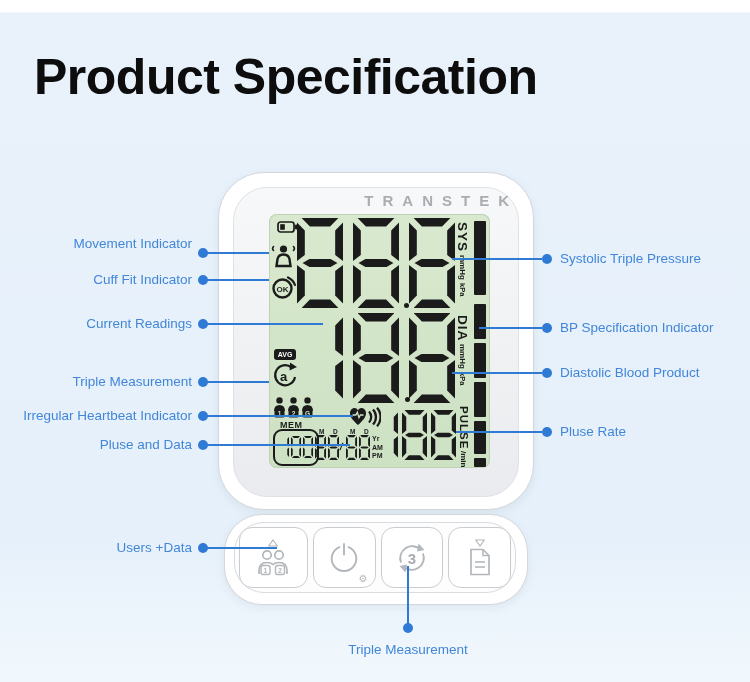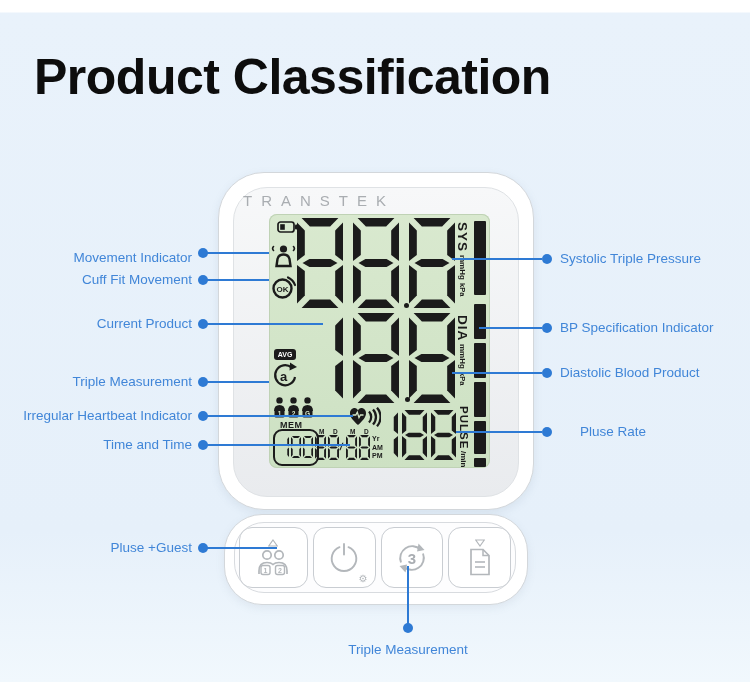--- a/index.html
+++ b/index.html
@@ -6,21 +6,21 @@
   body{font-family:"Liberation Sans",sans-serif;}
   .page{position:relative;width:750px;height:682px;overflow:hidden;
     background:linear-gradient(180deg,#ffffff 0px,#ffffff 12px,#e9f2fb 13px,#e6f0fa 78%,#f1f8fd 100%);}
   .title{position:absolute;left:34px;top:48px;margin:0;font-size:50px;font-weight:700;
     color:#0d0d0d;letter-spacing:-0.5px;}
   
   .device{position:absolute;left:218px;top:172px;width:314px;height:336px;background:#ffffff;
     border:1px solid #d3d7db;border-radius:46px;box-shadow:0 3px 8px rgba(120,140,160,.14);}
   .front-panel{position:absolute;left:14px;top:14px;width:284px;height:308px;
     background:linear-gradient(180deg,#f7f8f9,#e9ebee);border:1px solid #dfe2e5;border-radius:34px;}
-  .brand{position:absolute;left:0;right:0;top:4px;text-align:left;font-size:15px;font-weight:400;
+  .brand{position:absolute;left:0;right:0;top:4px;text-align:right;font-size:15px;font-weight:700;
     color:#a9adb1;letter-spacing:9px;text-indent:9px;}
   .lcd{position:absolute;left:35px;top:26px;width:221px;height:254px;border-radius:8px;
     background:linear-gradient(180deg,#d9e9cf,#cde1c3);box-shadow:inset 0 0 0 1px #bfd2b5;}
   .lcd *{color:#1b1b1b;}
   .abs{position:absolute;}
   .seg7{display:flex;position:absolute;}
   .seg7 svg{display:block;}
   .vlabel{position:absolute;display:flex;flex-direction:column;align-items:center;gap:3px;}
   .vlabel span{writing-mode:vertical-rl;line-height:1;font-weight:700;white-space:nowrap;}
   .vl-big{font-size:13.5px;letter-spacing:1px;}
@@ -50,21 +50,21 @@
   .lbl{position:absolute;color:#4186d8;font-size:13.5px;white-space:nowrap;}
   .dot{position:absolute;width:10px;height:10px;border-radius:50%;background:#2e7ad4;}
   .hline{position:absolute;height:2px;background:#2e7ad4;}
   .vline{position:absolute;width:2px;background:#2e7ad4;}
 </style>
 </head>
 <body>
 
 <div class="page">
 
-  <h1 class="title">Product Classification</h1>
+  <h1 class="title">Product Specification</h1>
 
   <div class="device">
     <div class="front-panel">
       <div class="brand">TRANSTEK</div>
 
       <div class="lcd">
 
         <svg class="abs" style="left:8px;top:7px" width="21" height="12" viewBox="0 0 21 12">
           <rect x="1" y="1" width="16" height="10" rx="2.5" fill="none" stroke="#1b1b1b" stroke-width="1.7"></rect>
           <rect x="3.2" y="3.2" width="4.6" height="5.6" fill="#1b1b1b"></rect>
@@ -350,51 +350,51 @@
           <path d="M15,1.5 V7.5 H21" fill="none" stroke="#b3b7bb" stroke-width="1.5"></path>
           <line x1="7" y1="14" x2="17" y2="14" stroke="#b3b7bb" stroke-width="1.6"></line>
           <line x1="7" y1="19" x2="17" y2="19" stroke="#b3b7bb" stroke-width="1.6"></line>
         </svg>
       </div>
 
     </div>
   </div>
 
   <div>
-    <span class="lbl" style="right:558px;top:250px">Movement Indicator</span>
+    <span class="lbl" style="right:558px;top:236px">Movement Indicator</span>
     <span class="dot" style="left:198px;top:248px"></span>
     <span class="hline" style="left:207px;top:252px;width:62px"></span>
   </div>
   <div>
-    <span class="lbl" style="right:558px;top:272px">Cuff Fit Movement</span>
+    <span class="lbl" style="right:558px;top:272px">Cuff Fit Indicator</span>
     <span class="dot" style="left:198px;top:275px"></span>
     <span class="hline" style="left:207px;top:279px;width:62px"></span>
   </div>
   <div>
-    <span class="lbl" style="right:558px;top:316px">Current Product</span>
+    <span class="lbl" style="right:558px;top:316px">Current Readings</span>
     <span class="dot" style="left:198px;top:319px"></span>
     <span class="hline" style="left:207px;top:323px;width:116px"></span>
   </div>
   <div>
     <span class="lbl" style="right:558px;top:374px">Triple Measurement</span>
     <span class="dot" style="left:198px;top:377px"></span>
     <span class="hline" style="left:207px;top:381px;width:62px"></span>
   </div>
   <div>
     <span class="lbl" style="right:558px;top:408px">Irregular Heartbeat Indicator</span>
     <span class="dot" style="left:198px;top:411px"></span>
     <span class="hline" style="left:207px;top:415px;width:146px"></span>
   </div>
   <div>
-    <span class="lbl" style="right:558px;top:437px">Time and Time</span>
+    <span class="lbl" style="right:558px;top:437px">Pluse and Data</span>
     <span class="dot" style="left:198px;top:440px"></span>
     <span class="hline" style="left:207px;top:444px;width:143px"></span>
   </div>
   <div>
-    <span class="lbl" style="right:558px;top:540px">Pluse +Guest</span>
+    <span class="lbl" style="right:558px;top:540px">Users +Data</span>
     <span class="dot" style="left:198px;top:543px"></span>
     <span class="hline" style="left:207px;top:547px;width:70px"></span>
   </div>
 
   <div>
     <span class="hline" style="left:452px;top:258px;width:90px"></span>
     <span class="dot" style="left:542px;top:254px"></span>
     <span class="lbl" style="left:560px;top:251px">Systolic Triple Pressure</span>
   </div>
   <div>
@@ -403,21 +403,21 @@
     <span class="lbl" style="left:560px;top:320px">BP Specification Indicator</span>
   </div>
   <div>
     <span class="hline" style="left:452px;top:372px;width:90px"></span>
     <span class="dot" style="left:542px;top:368px"></span>
     <span class="lbl" style="left:560px;top:365px">Diastolic Blood Product</span>
   </div>
   <div>
     <span class="hline" style="left:456px;top:431px;width:86px"></span>
     <span class="dot" style="left:542px;top:427px"></span>
-    <span class="lbl" style="left:580px;top:424px">Pluse Rate</span>
+    <span class="lbl" style="left:560px;top:424px">Pluse Rate</span>
   </div>
 
   <div>
     <span class="vline" style="left:407px;top:566px;height:58px"></span>
     <span class="dot" style="left:403px;top:623px"></span>
     <span class="lbl" style="left:408px;top:642px;transform:translateX(-50%)">Triple Measurement</span>
   </div>
 
 </div>
 

